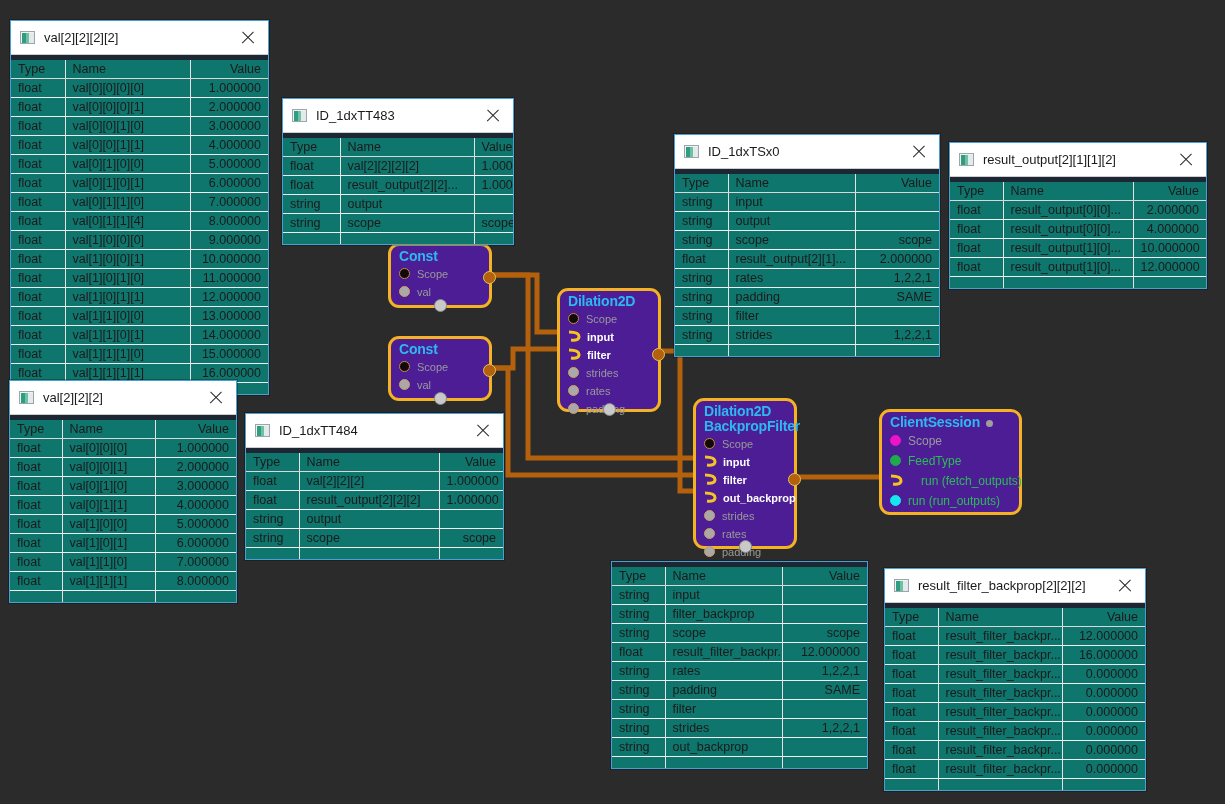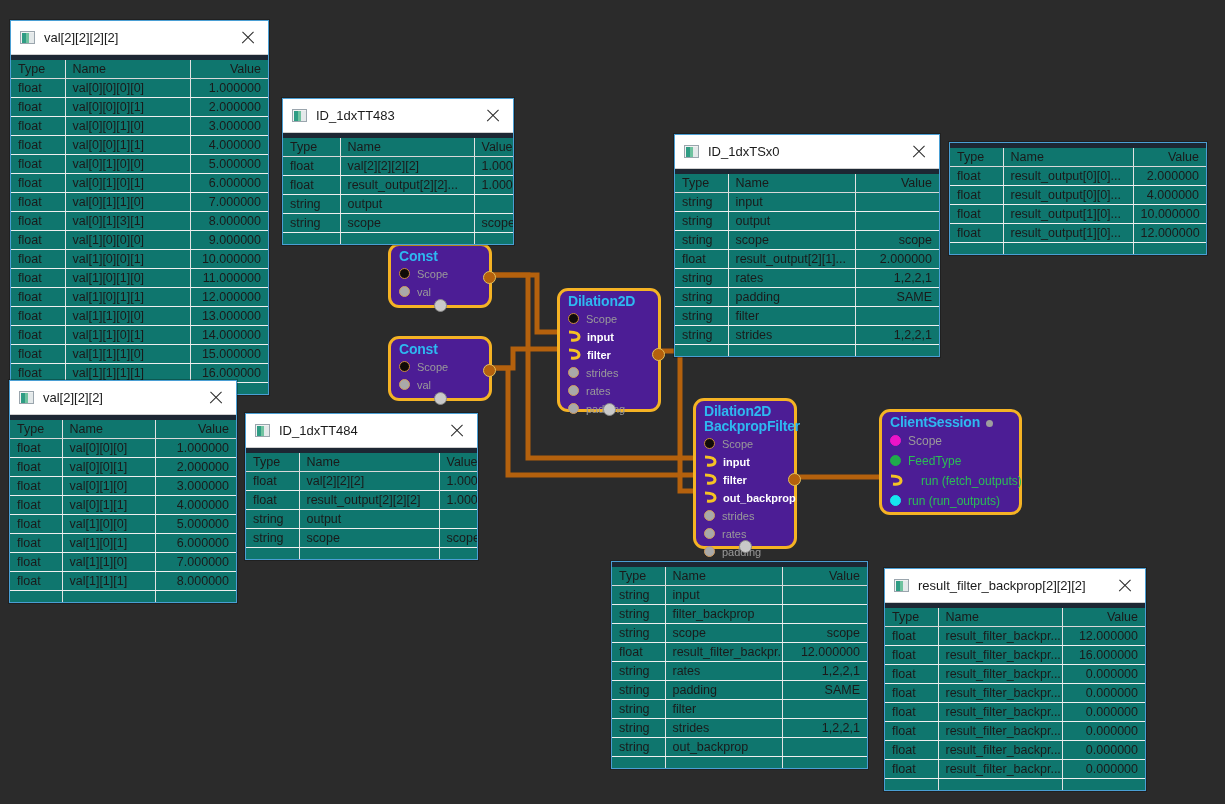--- a/index.html
+++ b/index.html
@@ -372,21 +372,21 @@
             <td>val[0][1][0][1]</td>
             <td class="c-val">6.000000</td>
           </tr>
           <tr>
             <td>float</td>
             <td>val[0][1][1][0]</td>
             <td class="c-val">7.000000</td>
           </tr>
           <tr>
             <td>float</td>
-            <td>val[0][1][3][1]</td>
+            <td>val[0][1][1][4]</td>
             <td class="c-val">8.000000</td>
           </tr>
           <tr>
             <td>float</td>
             <td>val[1][0][0][0]</td>
             <td class="c-val">9.000000</td>
           </tr>
           <tr>
             <td>float</td>
             <td>val[1][0][0][1]</td>
@@ -558,20 +558,29 @@
             <td></td>
             <td></td>
             <td></td>
           </tr>
         </tbody>
     </table>
   </div>
 </div>
 
 <div class="win" style="left:949px; top:142px; width:258px;">
+  <div class="win-title">
+    <span class="win-icon">
+        <i class="a"></i>
+        <i class="b"></i>
+        <i class="c"></i>
+      </span>
+    <span class="win-name">result_output[2][1][1][2]</span>
+    <span class="win-close"></span>
+  </div>
   <div class="win-strip"></div>
   <div class="win-body">
     <table class="grid">
       <colgroup>
           <col style="width:53px">
           <col style="width:130px">
           <col>
         </colgroup>
       <thead>
           <tr>
@@ -680,21 +689,21 @@
           <tr class="spacer">
             <td></td>
             <td></td>
             <td></td>
           </tr>
         </tbody>
     </table>
   </div>
 </div>
 
-<div class="win" style="left:245px; top:413px; width:233px;">
+<div class="win" style="left:245px; top:413px; width:259px;">
   <div class="win-title">
     <span class="win-icon">
         <i class="a"></i>
         <i class="b"></i>
         <i class="c"></i>
       </span>
     <span class="win-name">ID_1dxTT484</span>
     <span class="win-close"></span>
   </div>
   <div class="win-strip"></div>

